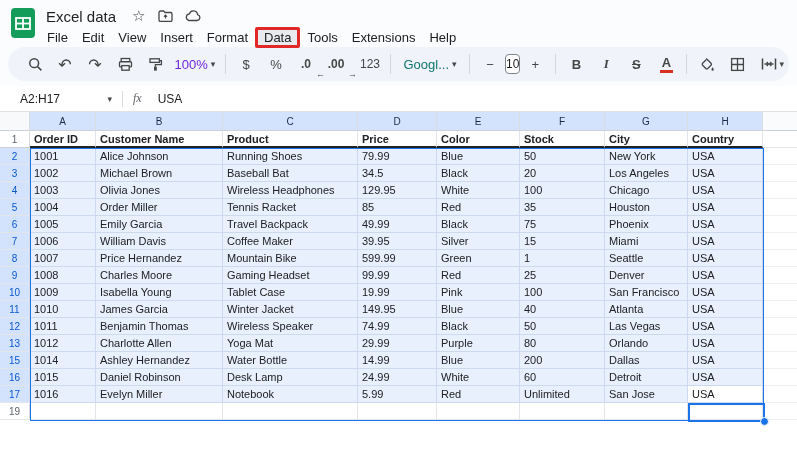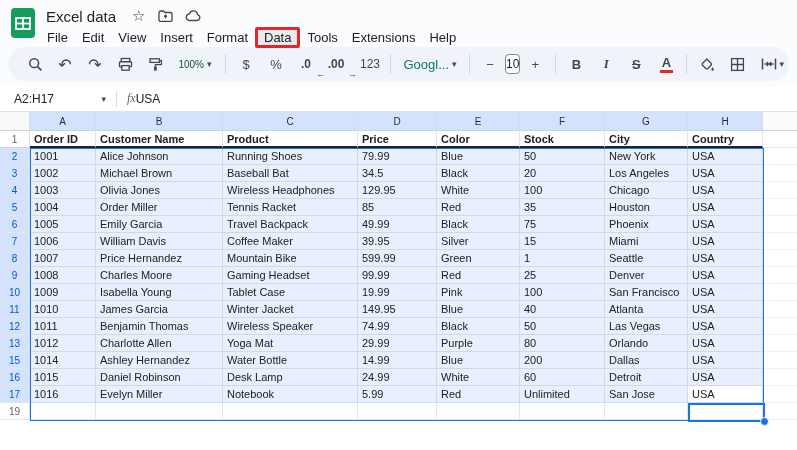--- a/index.html
+++ b/index.html
@@ -22,37 +22,37 @@
   .menu-item.hl{background:#e9eaee;border:3px solid #e12727;border-radius:2px;padding:0 6px}
   
   .toolbar-wrap{height:40px;background:#fbfcfe;padding:1px 8px 5px 8px}
   .toolbar{height:34px;background:#f0f3f9;border-radius:17px;display:flex;align-items:center;
     padding:0 4px 0 12px;overflow:hidden;white-space:nowrap}
   .tb{display:inline-flex;align-items:center;justify-content:center;height:24px;min-width:24px;
     margin:0 3px;color:var(--icon);font-size:13px;border-radius:4px}
   .tb svg{display:block}
   .tb-sep{width:1px;height:20px;background:#d3d7de;margin:0 5px;flex:none}
   .caret{font-size:9px;color:var(--icon);margin-left:3px}
-  .zoom-label{font-size:10px;color:#14532d}
+  .zoom-label{font-size:13px;color:#6d28d9}
   .fmt{font-size:13px;font-weight:400}
   .dec{position:relative;font-size:12px;font-weight:600}
   .dec .mini{position:absolute;font-size:9px;font-weight:400;bottom:-3px}
   .dec .mini.l{right:-7px}.dec .mini.r{right:-9px}
   .font-name{font-size:13px;color:#0f766e;max-width:52px;overflow:hidden}
   .size-box{width:26px;height:20px;border:1px solid #80858b;border-radius:4px;background:#fff;
     font-size:12px;display:inline-flex;align-items:center;justify-content:center;color:#1f1f1f}
   .b{font-weight:700}.i{font-style:italic;font-family:"Liberation Serif",serif;font-weight:600}
   .s{text-decoration:line-through;font-weight:600}
   .a-color{font-weight:600;line-height:1;display:inline-flex;flex-direction:column;align-items:center}
   .a-color .bar{width:13px;height:3px;background:#d93025;margin-top:1px}
   
-  .fbar{height:26px;background:#fff;border-bottom:1px solid #e0e2e6;display:flex;align-items:center;padding-left:14px}
+  .fbar{height:26px;background:#fff;border-bottom:1px solid #e0e2e6;display:flex;align-items:center;padding-left:20px}
   .name-box{width:92px;font-size:12px;color:#202124;display:flex;align-items:center;justify-content:space-between}
   .fbar .vsep{width:1px;height:16px;background:#dadce0;margin:0 10px}
-  .fx{font-family:"Liberation Serif",serif;font-style:italic;color:#5f6368;font-size:12px;margin-right:0}
+  .fx{font-family:"Liberation Serif",serif;font-style:italic;color:#5f6368;font-size:12px;margin-right:16px}
   .fvalue{font-size:12px;color:#202124}
   
   .grid{position:relative;height:342px;overflow:hidden;background:#fff}
   table{border-collapse:separate;border-spacing:0;table-layout:fixed;width:797px}
   td{height:17px;font-size:11px;color:#202124;padding:0 1px 0 4px;overflow:hidden;white-space:nowrap;
     border-right:1px solid var(--grid-line);border-bottom:1px solid var(--grid-line);background:#fff}
   tr.colrow td{height:19px;text-align:center;font-size:10px;color:#3f434a;padding:0;
     background:#f8f9fa;border-right:1px solid #d9dce1;border-bottom:1px solid #cdd1d6}
   tr.colrow td.sel-head{background:var(--head-fill);color:#1b2b4b;font-weight:500}
   td.rownum{text-align:center;padding:0;font-size:10px;color:#5f6368;background:#fff;

